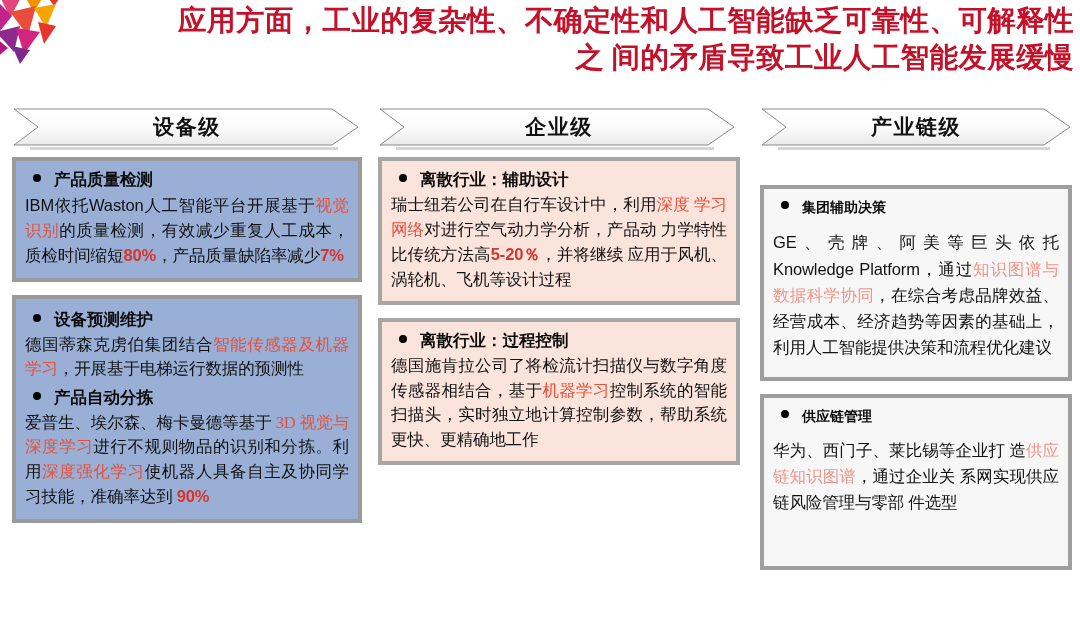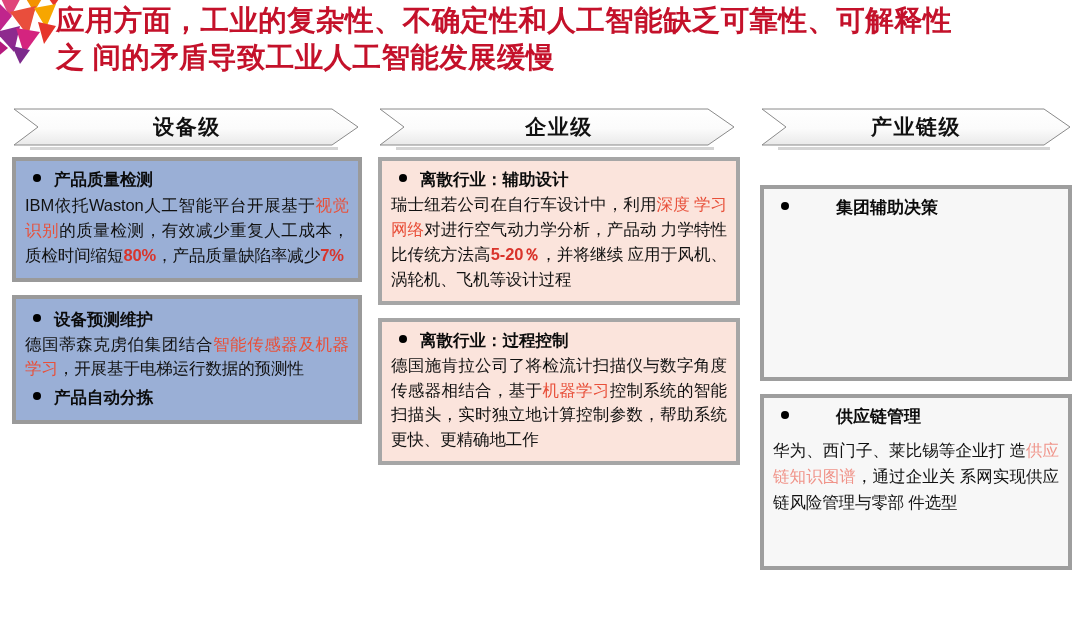--- a/index.html
+++ b/index.html
@@ -23,20 +23,21 @@
     z-index: 5;
   }
 
   
   #title-block {
     position: absolute;
     left: 56px;
     top: 2px;
     width: 1018px;
     z-index: 6;
+    text-align: right;
   }
   .title-line {
     color: #c4112a;
     font-family: "Liberation Serif", "DejaVu Serif", serif;
     font-weight: bold;
     font-size: 28.5px;
     line-height: 37px;
     letter-spacing: 0.4px;
     white-space: nowrap;
   }
@@ -124,21 +125,21 @@
     font-family: "Liberation Serif", "DejaVu Serif", serif;
     text-align: justify;
     letter-spacing: -0.1px;
   }
   .hl { color: #e8503a; }
   .hl-strong { color: #d9342b; font-weight: bold; }
   .hl-soft { color: #f0948a; }
   .sans { font-family: "Liberation Sans", "DejaVu Sans", sans-serif; }
 
   .card-white .body-text { line-height: 26px; }
-  .card-white .bullet-head { margin-bottom: 9px; font-size: 17px; gap: 34px; }
+  .card-white .bullet-head { margin-bottom: 9px; font-size: 14px; }
 
   .sub-section { margin-top: 4px; }
 </style>
 </head>
 <body>
 
 <svg id="corner-logo" viewBox="0 0 72 78">
   <polygon points="4,0 30,0 16,26" fill="#e0457b"></polygon>
   <polygon points="28,0 52,0 40,20" fill="#f39200"></polygon>
   <polygon points="50,0 70,0 60,14" fill="#e6352b"></polygon>
@@ -183,20 +184,21 @@
       <div class="card card-blue" style="padding-top: 9px;">
         <div class="bullet-head">
           <span class="dot"></span>
           <span>设备预测维护</span>
         </div>
         <div class="body-text"><span>德国蒂森克虏伯集团结合</span><span class="hl">智能传感器及机器学习</span><span>，开展基于电梯运行数据的预测性</span></div>
         <div class="bullet-head sub-section">
           <span class="dot"></span>
           <span>产品自动分拣</span>
         </div>
+        <div class="body-text"><span>爱普生、埃尔森、梅卡曼德等基于 </span><span class="hl">3D 视觉与深度学习</span><span>进行不规则物品的识别和分拣。利用</span><span class="hl">深度强化学习</span><span>使机器人具备自主及协同学习技能，准确率达到 </span><span class="hl-strong sans">90%</span></div>
       </div>
     </div>
     <div class="column col-2">
       <div class="banner">
         <svg width="358" height="42" viewBox="0 0 358 42">
           <defs>
             <linearGradient id="bg1" x1="0" y1="0" x2="0" y2="1">
               <stop offset="0%" stop-color="#ffffff"></stop>
               <stop offset="55%" stop-color="#fbfbfb"></stop>
               <stop offset="100%" stop-color="#e9e9e9"></stop>
@@ -236,20 +238,21 @@
         </svg>
         <div class="banner-label">产业链级</div>
         <div class="banner-shadow" style="width:272px"></div>
       </div>
       <div style="height: 28px;"></div>
       <div class="card card-white" style="min-height: 196px;">
         <div class="bullet-head">
           <span class="dot"></span>
           <span>集团辅助决策</span>
         </div>
+        <div class="body-text"><span class="sans">GE</span><span>、壳牌、阿美等巨头依托</span><span class="sans"> Knowledge Platform</span><span>，通过</span><span class="hl-soft">知识图谱与数据科学协同</span><span>，在综合考虑品牌效益、经营成本、经济趋势等因素的基础上，利用人工智能提供决策和流程优化建议</span></div>
       </div>
       <div class="card card-white" style="min-height: 176px;">
         <div class="bullet-head">
           <span class="dot"></span>
           <span>供应链管理</span>
         </div>
         <div class="body-text"><span>华为、西门子、莱比锡等企业打 造</span><span class="hl-soft">供应链知识图谱</span><span>，通过企业关 系网实现供应链风险管理与零部 件选型</span></div>
       </div>
     </div>
   </div>

